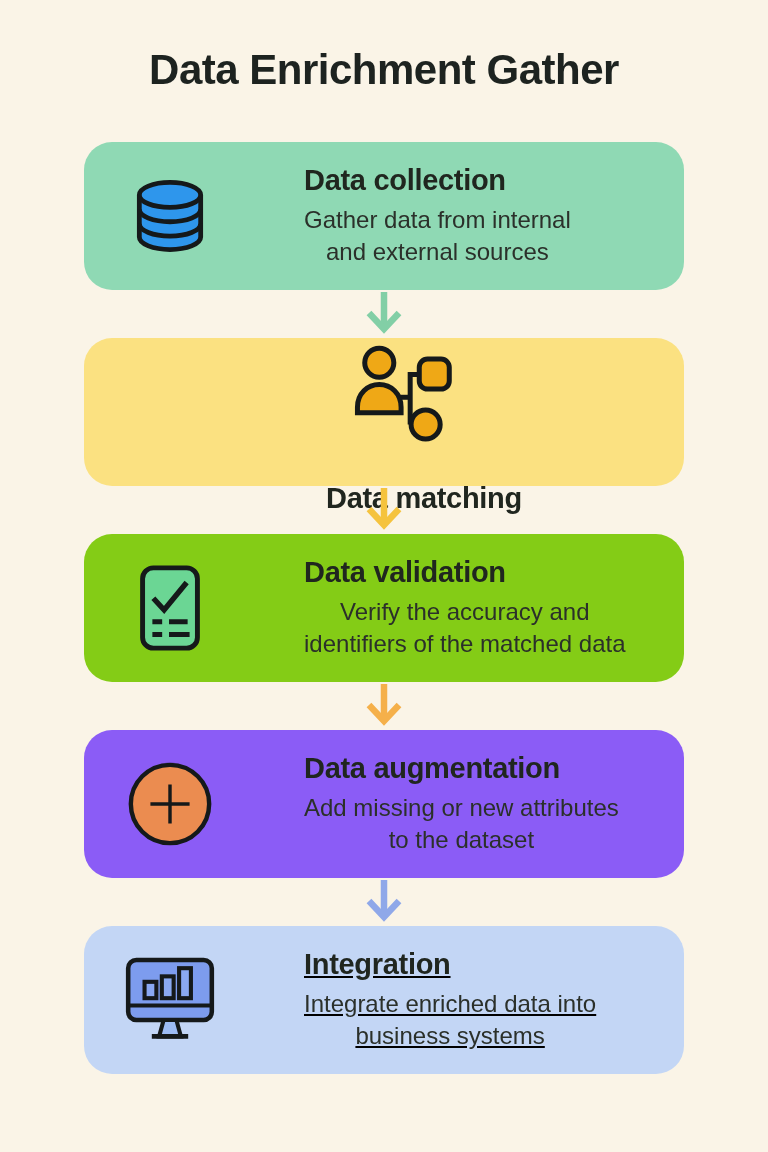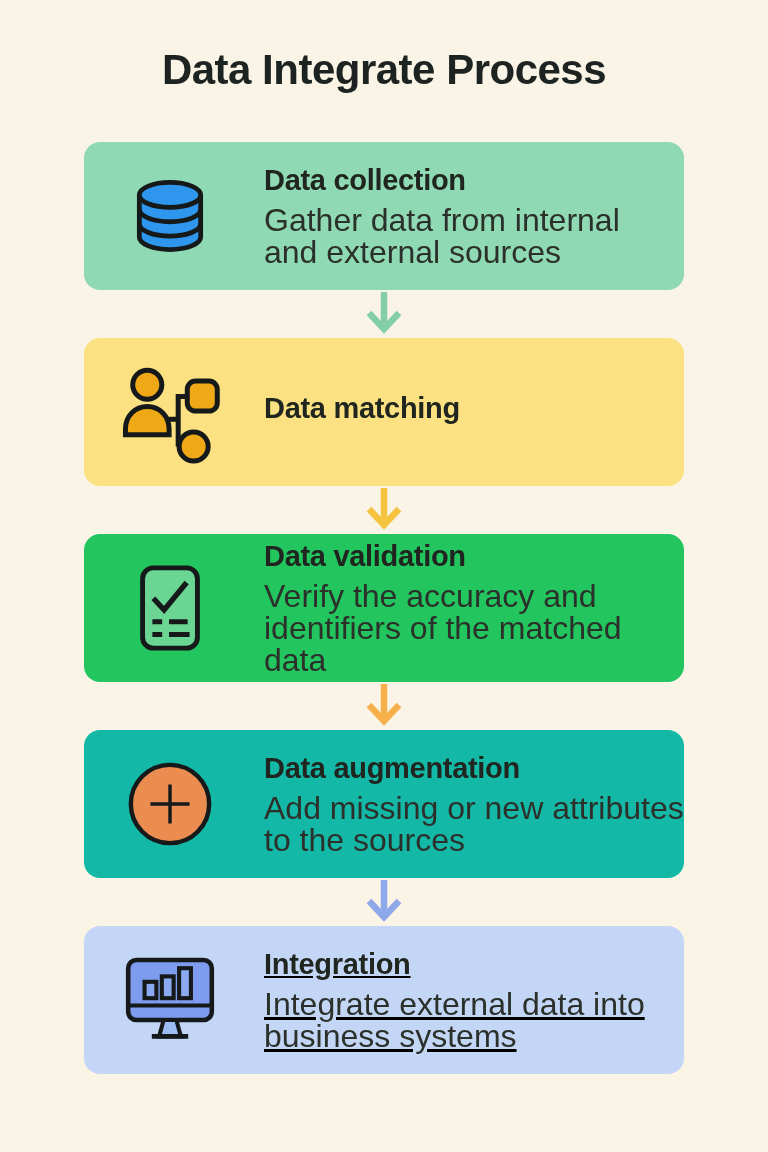--- a/index.html
+++ b/index.html
@@ -20,24 +20,25 @@
   }
   .flow {
     width: 600px;
     margin: 48px auto 0 auto;
     display: flex;
     flex-direction: column;
   }
   .card {
     width: 600px;
     height: 148px;
-    border-radius: 16px;
+    border-radius: 28px;
     display: flex;
     align-items: center;
     padding-left: 36px;
+    gap: 40px;
   }
   .icon-box {
     width: 100px;
     height: 110px;
     flex: 0 0 100px;
     display: flex;
     align-items: center;
     justify-content: center;
   }
   .card-text {
@@ -47,39 +48,40 @@
     justify-content: center;
   }
   .card-title {
     font-size: 29px;
     font-weight: bold;
     color: #20261f;
     letter-spacing: -0.3px;
     margin-bottom: 7px;
   }
   .card-desc {
-    font-size: 32px;
+    font-size: 24px;
     line-height: 32px;
     color: #2b302a;
     white-space: pre-line;
+    text-align: center;
   }
   .arrow-row {
     height: 48px;
     display: flex;
     justify-content: center;
     align-items: center;
   }
   .arrow-svg { display: block; }
 </style>
 </head>
 <body>
 
 <div class="page">
 
-  <h1 class="main-title">Data Integrate Process</h1>
+  <h1 class="main-title">Data Enrichment Gather</h1>
 
   <div class="flow">
 
     <div class="card" style="background: rgb(143, 217, 180);">
       <div class="icon-box">
         <svg width="92" height="92" viewBox="0 0 96 96" fill="none">
           <path d="M16 26 L16 70 A32 13 0 0 0 80 70 L80 26" fill="#2e96ec" stroke="#15191a" stroke-width="5"></path>
           <ellipse cx="48" cy="26" rx="32" ry="13" fill="#2e96ec" stroke="#15191a" stroke-width="5"></ellipse>
           <path d="M16 41 A32 13 0 0 0 80 41" fill="none" stroke="#15191a" stroke-width="5"></path>
           <path d="M16 56 A32 13 0 0 0 80 56" fill="none" stroke="#15191a" stroke-width="5"></path>
@@ -94,21 +96,21 @@
 
     <div class="arrow-row">
       <svg class="arrow-svg" width="44" height="46" viewBox="0 0 44 46">
         <g stroke-width="6.5" fill="none" stroke-linecap="butt" stroke="#82cfa6">
           <line x1="22" y1="1" x2="22" y2="37"></line>
           <polyline points="7,22 22,38 37,22"></polyline>
         </g>
       </svg>
     </div>
 
-    <div class="card" style="background: rgb(251, 225, 129);">
+    <div class="card" style="background: rgb(251, 225, 129); flex-direction: column;">
       <div class="icon-box">
         <svg width="104" height="104" viewBox="0 0 110 110" fill="none">
           <path d="M64 93 V38 H74" stroke="#15191a" stroke-width="5.5" fill="none"></path>
           <path d="M30 63 H64" stroke="#15191a" stroke-width="5.5"></path>
           <circle cx="30" cy="25" r="16" fill="#efa816" stroke="#15191a" stroke-width="5.5"></circle>
           <path d="M6 80 L6 74 C6 59 17 49 30 49 C43 49 54 59 54 74 L54 80 Z" fill="#efa816" stroke="#15191a" stroke-width="5.5"></path>
           <rect x="74" y="21" width="33" height="33" rx="9" fill="#efa816" stroke="#15191a" stroke-width="5.5"></rect>
           <circle cx="81" cy="93" r="16" fill="#efa816" stroke="#15191a" stroke-width="5.5"></circle>
         </svg>
       </div>
@@ -119,21 +121,21 @@
 
     <div class="arrow-row">
       <svg class="arrow-svg" width="44" height="46" viewBox="0 0 44 46">
         <g stroke-width="6.5" fill="none" stroke-linecap="butt" stroke="#f5c33e">
           <line x1="22" y1="1" x2="22" y2="37"></line>
           <polyline points="7,22 22,38 37,22"></polyline>
         </g>
       </svg>
     </div>
 
-    <div class="card" style="background: #22c55e;">
+    <div class="card" style="background: #84cc16;">
       <div class="icon-box">
         <svg width="94" height="94" viewBox="0 0 96 96" fill="none">
           <rect x="20" y="7" width="56" height="82" rx="11" fill="#6bd694" stroke="#15191a" stroke-width="5"></rect>
           <polyline points="31,38 42,50 65,22" stroke="#15191a" stroke-width="5.5" fill="none"></polyline>
           <path d="M30 62 H40 M47 62 H66" stroke="#15191a" stroke-width="5"></path>
           <path d="M30 75 H40 M47 75 H68" stroke="#15191a" stroke-width="5"></path>
         </svg>
       </div>
       <div class="card-text">
         <div class="card-title">Data validation</div>
@@ -144,31 +146,31 @@
 
     <div class="arrow-row">
       <svg class="arrow-svg" width="44" height="46" viewBox="0 0 44 46">
         <g stroke-width="6.5" fill="none" stroke-linecap="butt" stroke="#f5b04a">
           <line x1="22" y1="1" x2="22" y2="37"></line>
           <polyline points="7,22 22,38 37,22"></polyline>
         </g>
       </svg>
     </div>
 
-    <div class="card" style="background: #14b8a6;">
+    <div class="card" style="background: #8b5cf6;">
       <div class="icon-box">
         <svg width="94" height="94" viewBox="0 0 96 96" fill="none">
           <circle cx="48" cy="48" r="40" fill="#eb8c50" stroke="#15191a" stroke-width="4.5"></circle>
           <path d="M48 28 V68 M28 48 H68" stroke="#15191a" stroke-width="3.5"></path>
         </svg>
       </div>
       <div class="card-text">
         <div class="card-title">Data augmentation</div>
         <div class="card-desc">Add missing or new attributes
-to the sources</div>
+to the dataset</div>
       </div>
     </div>
 
     <div class="arrow-row">
       <svg class="arrow-svg" width="44" height="46" viewBox="0 0 44 46">
         <g stroke-width="6.5" fill="none" stroke-linecap="butt" stroke="#8fa8e9">
           <line x1="22" y1="1" x2="22" y2="37"></line>
           <polyline points="7,22 22,38 37,22"></polyline>
         </g>
       </svg>
@@ -181,19 +183,19 @@
           <path d="M9 56 H101" stroke="#15191a" stroke-width="4.5"></path>
           <rect x="27" y="30" width="13" height="18" fill="#8aa9f1" stroke="#15191a" stroke-width="4.5"></rect>
           <rect x="46" y="24" width="13" height="24" fill="#8aa9f1" stroke="#15191a" stroke-width="4.5"></rect>
           <rect x="65" y="15" width="13" height="33" fill="#8aa9f1" stroke="#15191a" stroke-width="4.5"></rect>
           <path d="M48 72 L43 90 L67 90 L62 72 Z" fill="#9dbcf4" stroke="#15191a" stroke-width="4.5"></path>
           <path d="M35 90 H75" stroke="#15191a" stroke-width="5"></path>
         </svg>
       </div>
       <div class="card-text">
         <div class="card-title">Integration</div>
-        <div class="card-desc">Integrate external data into
+        <div class="card-desc">Integrate enriched data into
 business systems</div>
       </div>
     </div>
 
   </div>
 </div>
 
 </body></html>

